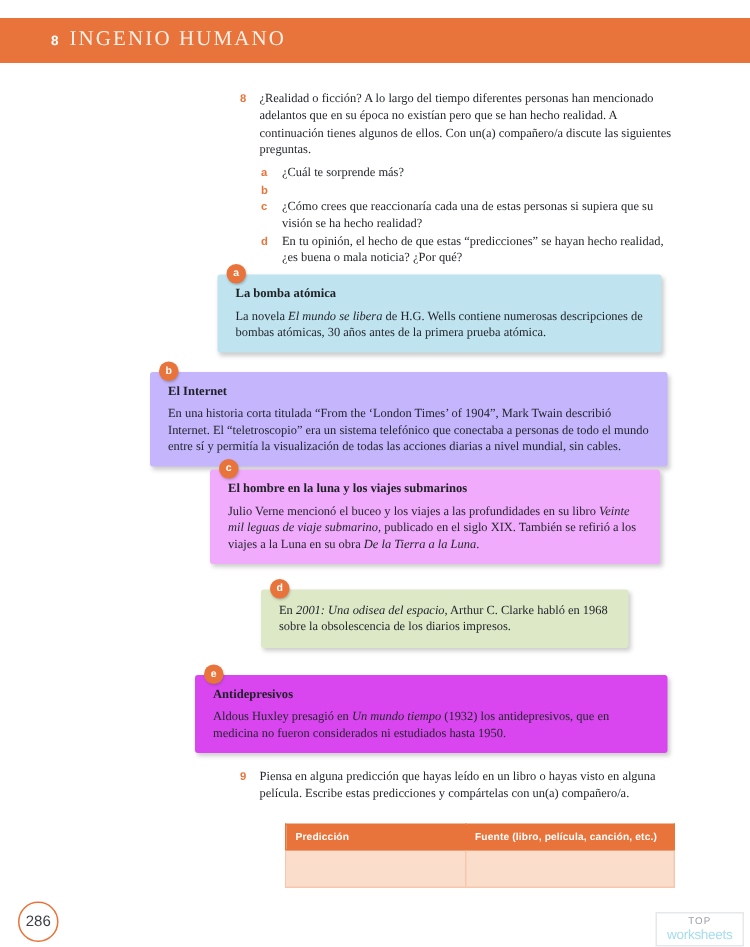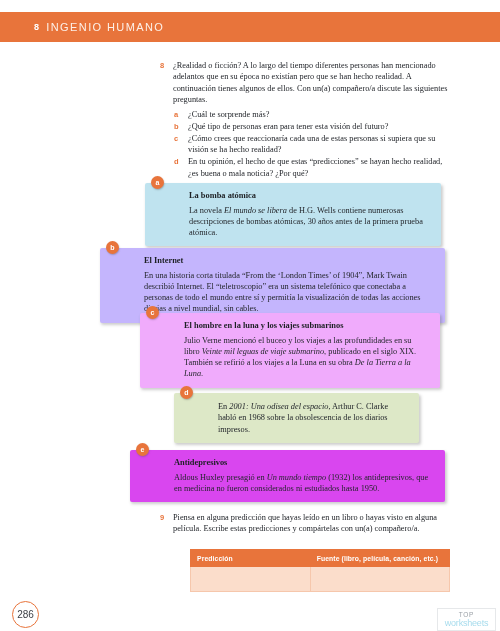--- a/index.html
+++ b/index.html
@@ -20,22 +20,22 @@
     position:absolute;left:0;top:12px;width:500px;height:30px;
     background:#e8743b;
     display:flex;align-items:center;
   }
   .header-num{
     color:#ffffff;font-weight:bold;font-size:9px;
     font-family:"Liberation Sans", sans-serif;
     margin-left:34px;letter-spacing:0.3px;
   }
   .header-title{
-    color:#fdf0e8;font-size:11px;letter-spacing:1.4px;
-    font-family:Liberation Sans, sans-serif;
+    color:#fdf0e8;font-size:14px;letter-spacing:1.4px;
+    font-family:Liberation Serif, serif;
     margin-left:7px;
   }
   
   .q-block{position:absolute;display:flex;}
   .q-num{
     color:#e8743b;font-weight:bold;font-size:7.5px;
     font-family:"Liberation Sans", sans-serif;
     width:13px;flex:0 0 13px;padding-top:1.2px;
   }
   .q-text{font-size:8.3px;line-height:11.4px;color:#23262b;}
@@ -46,21 +46,20 @@
     font-family:"Liberation Sans", sans-serif;
     width:14px;flex:0 0 14px;padding-top:1.2px;
   }
   .sub-text{font-size:8.3px;line-height:11.4px;color:#23262b;}
   
   .callout{
     position:absolute;
     border-radius:2px;
     box-shadow:1.5px 2px 3px rgba(90,90,90,0.30);
     box-sizing:border-box;
-    padding-left:32px;
   }
   .callout .badge{
     position:absolute;left:6px;top:-7px;
     width:13px;height:13px;border-radius:50%;
     background:#e8743b;color:#ffffff;
     font-family:"Liberation Sans", sans-serif;
     font-size:7px;font-weight:bold;
     display:flex;align-items:center;justify-content:center;
     box-shadow:0.5px 1px 1.5px rgba(80,80,80,0.35);
   }
@@ -134,21 +133,20 @@
     <span class="q-text">¿Realidad o ficción? A lo largo del tiempo diferentes personas han mencionado adelantos que en su época no existían pero que se han hecho realidad. A continuación tienes algunos de ellos. Con un(a) compañero/a discute las siguientes preguntas.</span>
   </div>
 
   <div class="sub-list" style="left:174px;top:109px;width:280px;">
     <div class="sub-row">
       <span class="sub-letter">a</span>
       <span class="sub-text">¿Cuál te sorprende más?</span>
     </div>
     <div class="sub-row">
       <span class="sub-letter">b</span>
-      <span class="sub-text">¿Qué tipo de personas eran para tener esta visión del futuro?</span>
     </div>
     <div class="sub-row">
       <span class="sub-letter">c</span>
       <span class="sub-text">¿Cómo crees que reaccionaría cada una de estas personas si supiera que su visión se ha hecho realidad?</span>
     </div>
     <div class="sub-row">
       <span class="sub-letter">d</span>
       <span class="sub-text">En tu opinión, el hecho de que estas “predicciones” se hayan hecho realidad, ¿es buena o mala noticia? ¿Por qué?</span>
     </div>
   </div>

